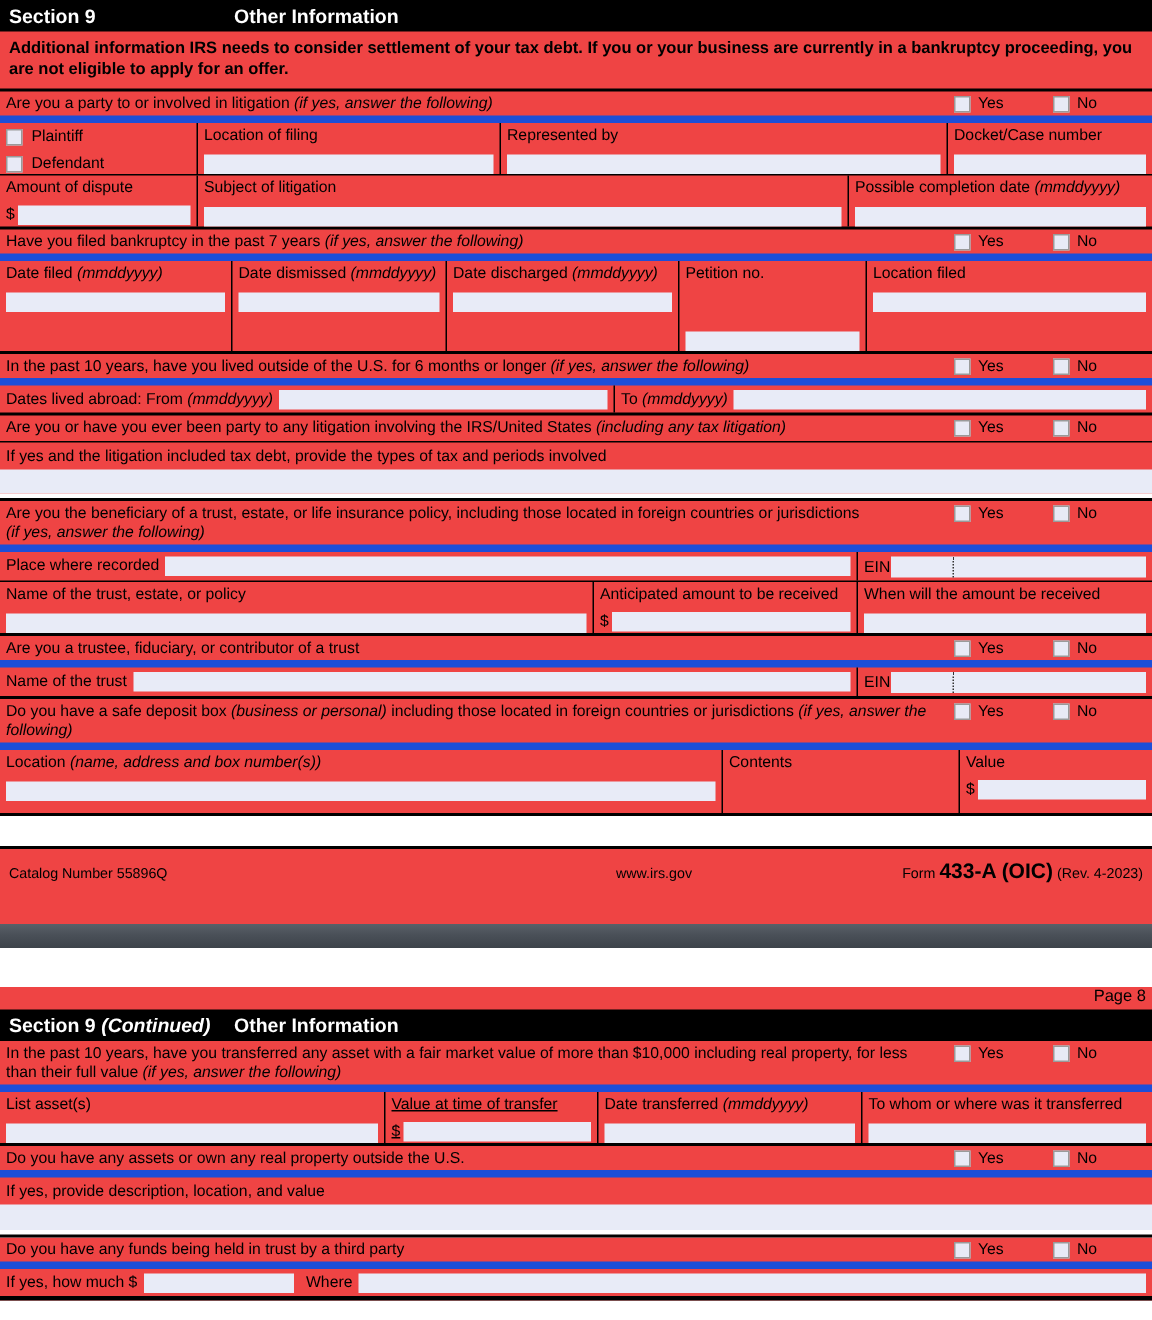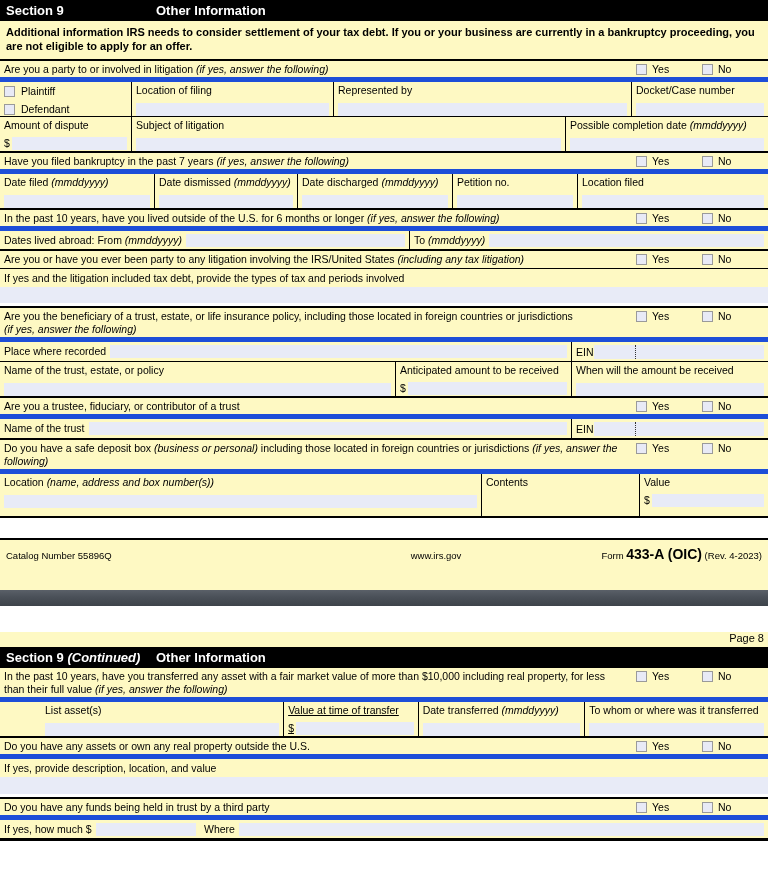--- a/index.html
+++ b/index.html
@@ -3,21 +3,21 @@
 <meta charset="utf-8">
 <style>
   * { box-sizing: border-box; }
   html, body {
     margin: 0; padding: 0;
     background: #ffffff;
     font-family: "Liberation Sans", sans-serif;
   }
   body { width: 768px; height: 880px; overflow: hidden; }
 
-  .page { width: 768px; background: #fef9c3; position: relative; }
+  .page { width: 768px; background: #ef4444; position: relative; }
 
   
   .sect-bar {
     background: #000; color: #fff;
     font-size: 13px; font-weight: bold;
     height: 21px; line-height: 21px;
     padding: 0 6px;
     display: flex; align-items: center;
   }
   .sect-bar .sect-num { min-width: 150px; display:inline-block; }
@@ -207,21 +207,21 @@
       <span class="inp" style="margin-top:6px;"></span>
     </div>
     <div class="cell" style="width:143px;">
       <span class="lbl"><span>Date dismissed </span><span class="ital">(mmddyyyy)</span></span>
       <span class="inp" style="margin-top:6px;"></span>
     </div>
     <div class="cell" style="width:155px;">
       <span class="lbl"><span>Date discharged </span><span class="ital">(mmddyyyy)</span></span>
       <span class="inp" style="margin-top:6px;"></span>
     </div>
-    <div class="cell" style="width:125px;">
+    <div class="cell" style="width:125px;gap:26px;">
       <span class="lbl">Petition no.</span>
       <span class="inp" style="margin-top:6px;"></span>
     </div>
     <div class="cell" style="width:190px;">
       <span class="lbl">Location filed</span>
       <span class="inp" style="margin-top:6px;"></span>
     </div>
   </div>
 
   <div class="qrow">
@@ -419,21 +419,21 @@
           <span>Yes</span>
         </div>
       <div class="opt">
           <span class="cbx"></span>
           <span>No</span>
         </div>
     </div>
   </div>
 
   <div class="row thick">
-    <div class="cell" style="width:257px;margin-left:41px;">
+    <div class="cell" style="width:257px;">
       <span class="lbl">List asset(s)</span>
       <span class="inp" style="margin-top:6px;"></span>
     </div>
     <div class="cell" style="width:142px;text-decoration:underline;">
       <span class="lbl">Value at time of transfer</span>
       <span class="money" style="margin-top:5px;">
           <span class="dollar">$</span>
           <span class="inp"></span>
         </span>
     </div>

